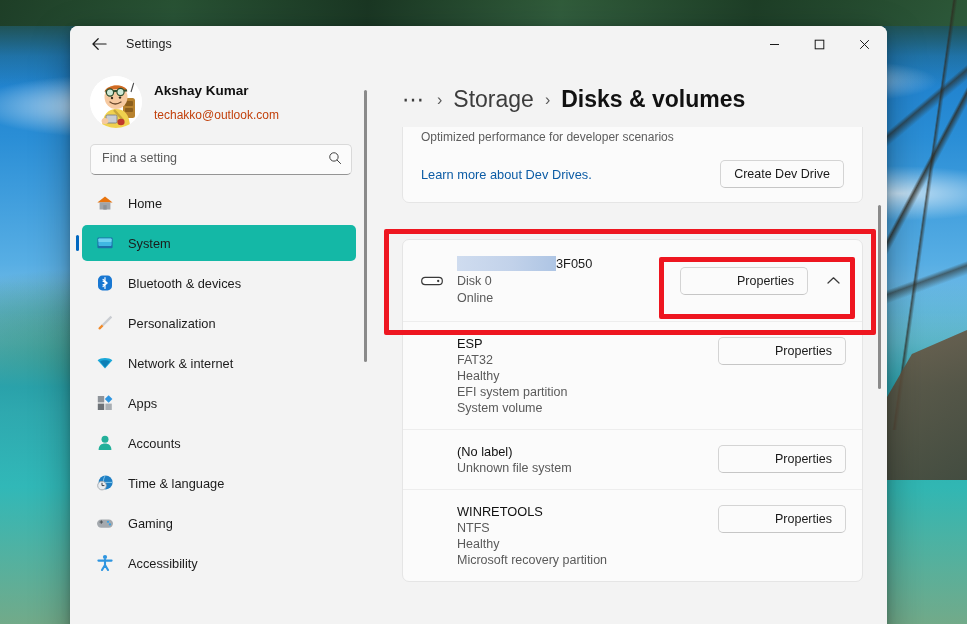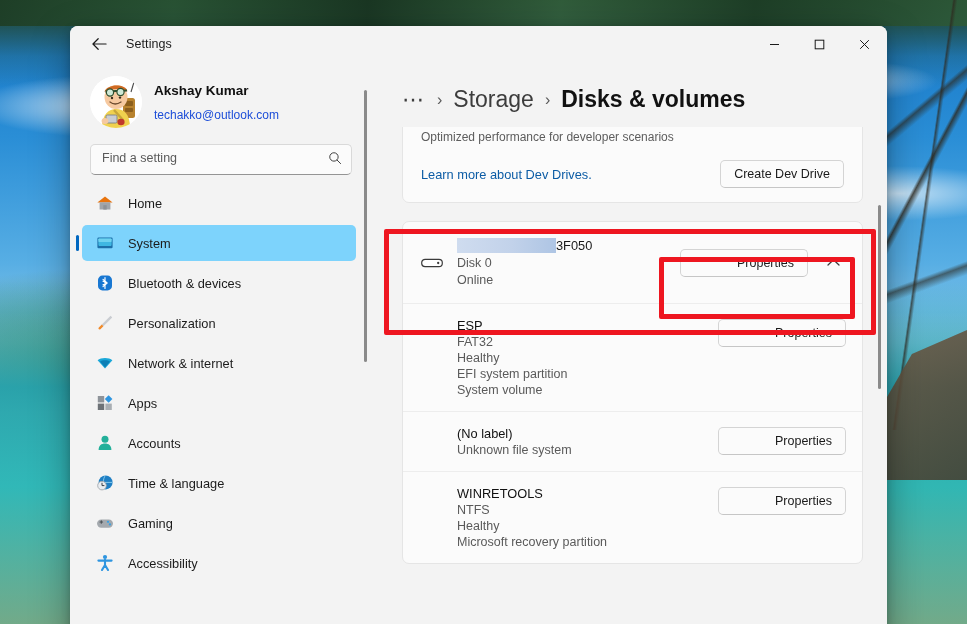--- a/index.html
+++ b/index.html
@@ -120,21 +120,21 @@
     padding: 14px 0 14px 20px;
   }
   #avatar {
     width: 52px; height: 52px; border-radius: 50%;
     overflow: hidden; flex: 0 0 52px;
     background: #ffffff;
     position: relative;
   }
   .acct-text { display: flex; flex-direction: column; gap: 10px; }
   .acct-name { font-size: 13.5px; font-weight: bold; color: #101010; }
-  .acct-mail { font-size: 12px; color: #1d4ed8; text-align: center; }
+  .acct-mail { font-size: 12px; color: #c2410c; text-align: center; }
 
   #search-wrap { padding: 2px 20px 10px 20px; }
   #search-box {
     height: 31px; background: #fbfbfb;
     border: 1px solid #d9d9d9; border-bottom-color: #949494;
     border-radius: 5px;
     display: flex; align-items: center;
     padding: 0 9px 4px 11px;
   }
   #search-input {
@@ -147,21 +147,21 @@
   #nav-list {
     flex: 1; overflow: hidden; position: relative;
     padding: 0 16px 0 12px;
   }
   .nav-item {
     display: flex; align-items: center; gap: 14px;
     height: 36px; margin-bottom: 4px;
     border-radius: 5px; padding-left: 14px;
     cursor: pointer; position: relative;
   }
-  .nav-item.active { background: #7dd3fc; }
+  .nav-item.active { background: #14b8a6; }
   .nav-item.active::before {
     content: ""; position: absolute; left: -6px; top: 50%;
     transform: translateY(-50%);
     width: 3px; height: 16px; border-radius: 2px; background: #0067c0;
   }
   .nav-icon { width: 18px; height: 18px; flex: 0 0 18px; display: flex; align-items: center; justify-content: center; }
   .nav-label { font-size: 12.8px; color: #1b1b1b; }
 
   #sidebar-scrollbar {
     position: absolute; right: 5px; top: 28px;
@@ -206,21 +206,21 @@
   .devdrive-row { display: flex; align-items: center; justify-content: space-between; }
   .link { font-size: 12.8px; color: #0c5ca5; cursor: pointer; }
   .btn {
     background: #fbfbfb; border: 1px solid #d4d4d4; border-bottom-color: #c6c6c6;
     border-radius: 5px; font-size: 12.5px; color: #1a1a1a;
     padding: 6px 13px; cursor: pointer; white-space: nowrap;
     font-family: "Liberation Sans", sans-serif;
   }
 
   
-  #disk-card { margin-top: 18px; overflow: hidden; }
+  #disk-card { margin-top: 36px; overflow: hidden; }
   .disk-header {
     display: flex; align-items: center; gap: 14px;
     padding: 16px 16px 16px 18px;
   }
   .disk-icon { width: 22px; flex: 0 0 22px; display: flex; justify-content: center; }
   .disk-info { flex: 1; display: flex; flex-direction: column; gap: 3px; }
   .disk-name-row { display: flex; align-items: center; }
   .redaction {
     display: inline-block; width: 99px; height: 15px;
     background: linear-gradient(90deg, #cfdcef 0%, #c2d2ea 55%, #aec5e4 100%);

